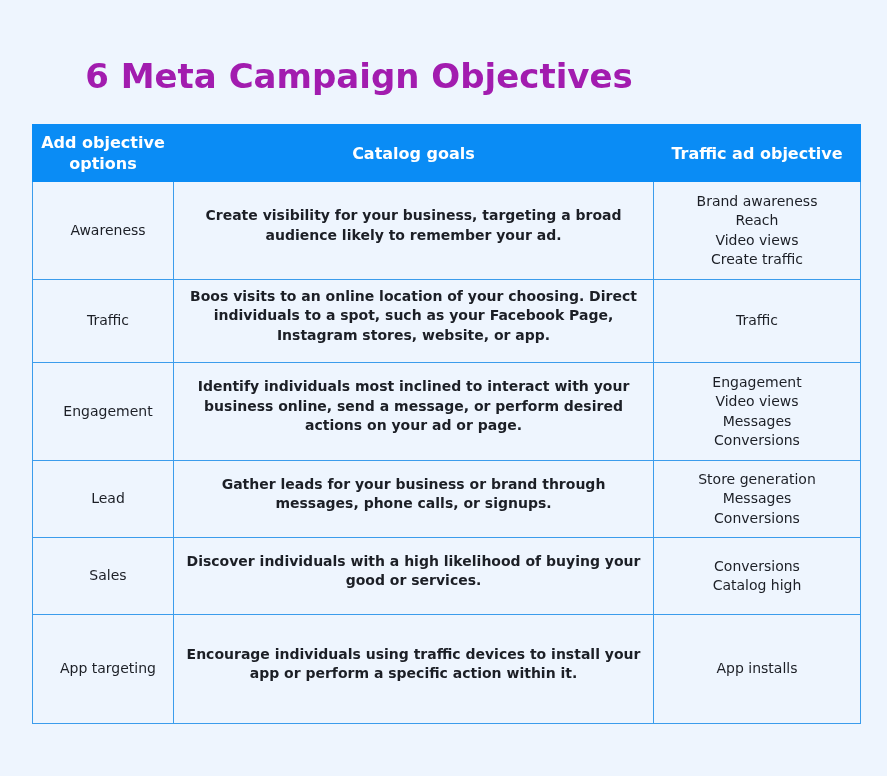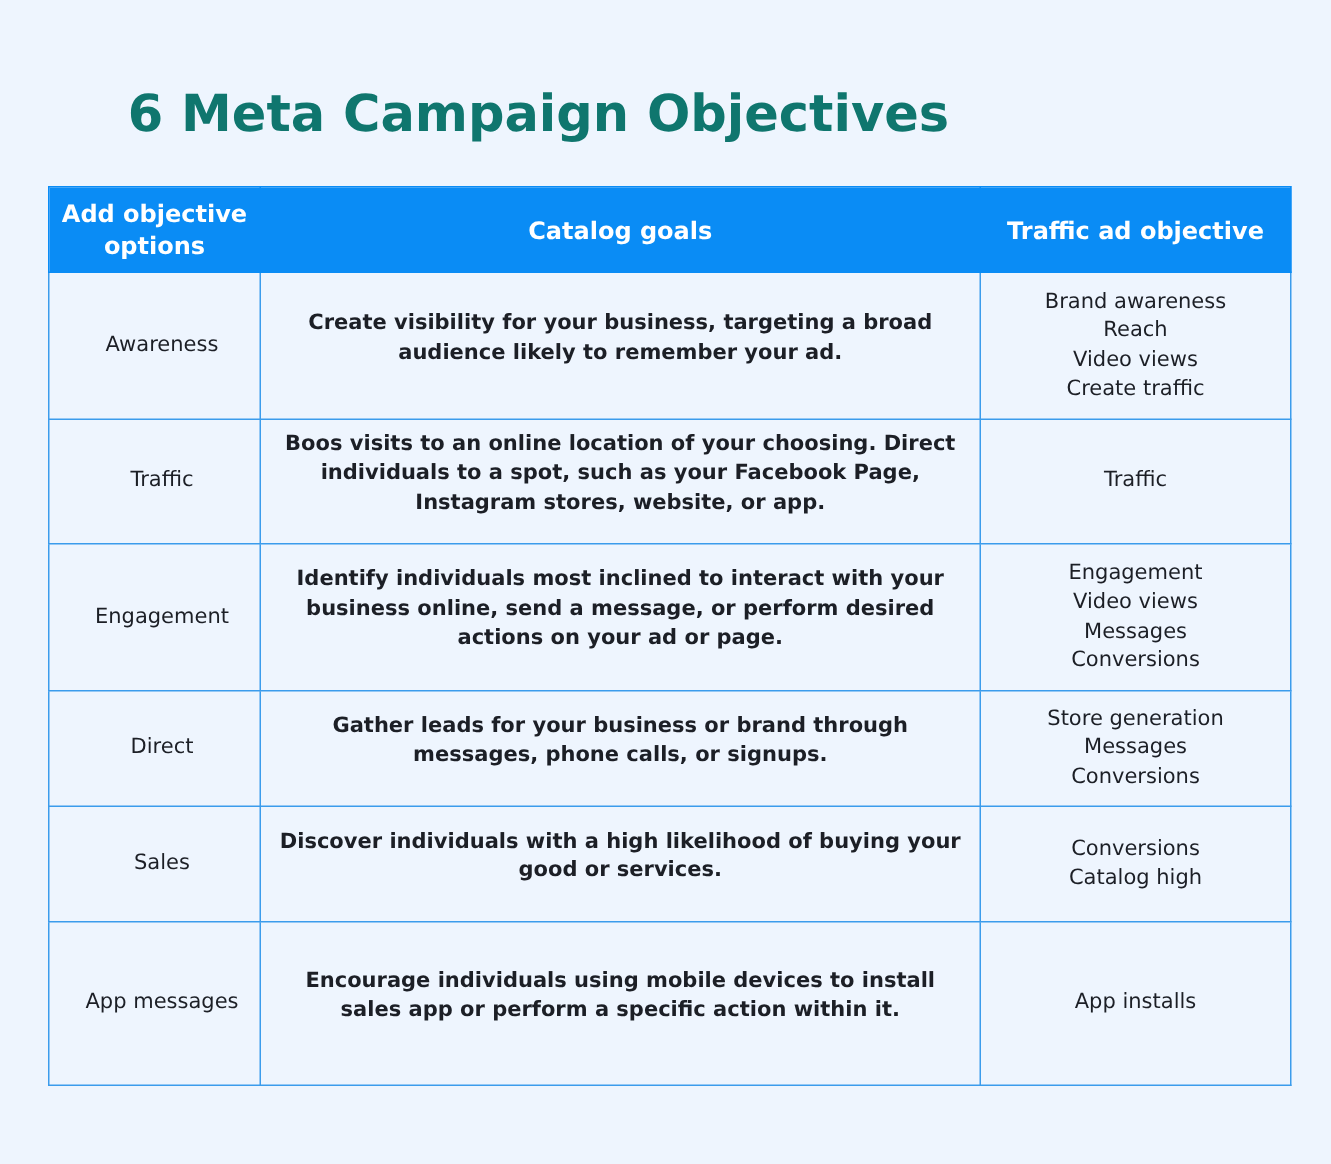--- a/index.html
+++ b/index.html
@@ -16,21 +16,21 @@
   }
   .title {
     position: absolute;
     top: 56px;
     left: 0;
     width: 718px;
     text-align: center;
     font-family: "DejaVu Sans", sans-serif;
     font-weight: bold;
     font-size: 34px;
-    color: #0f766e;
+    color: #a21caf;
     letter-spacing: 0px;
   }
   table.obj {
     position: absolute;
     top: 124px;
     left: 32px;
     width: 828px;
     border-collapse: collapse;
     table-layout: fixed;
     border-radius: 29px;
@@ -112,43 +112,43 @@
           <span class="goal">Identify individuals most inclined to interact with your business online, send a message, or perform desired actions on your ad or page.</span>
         </td>
         <td class="c3">
           <span class="obj-line">Engagement</span>
           <span class="obj-line">Video views</span>
           <span class="obj-line">Messages</span>
           <span class="obj-line">Conversions</span>
         </td>
       </tr>
       <tr style="height: 77px;">
-        <td class="c1">Direct</td>
+        <td class="c1">Lead</td>
         <td class="c2">
           <span class="goal">Gather leads for your business or brand through messages, phone calls, or signups.</span>
         </td>
         <td class="c3">
           <span class="obj-line">Store generation</span>
           <span class="obj-line">Messages</span>
           <span class="obj-line">Conversions</span>
         </td>
       </tr>
       <tr style="height: 77px;">
         <td class="c1">Sales</td>
         <td class="c2">
           <span class="goal">Discover individuals with a high likelihood of buying your good or services.</span>
         </td>
         <td class="c3">
           <span class="obj-line">Conversions</span>
           <span class="obj-line">Catalog high</span>
         </td>
       </tr>
       <tr style="height: 109px;">
-        <td class="c1">App messages</td>
+        <td class="c1">App targeting</td>
         <td class="c2">
-          <span class="goal">Encourage individuals using mobile devices to install sales app or perform a specific action within it.</span>
+          <span class="goal">Encourage individuals using traffic devices to install your app or perform a specific action within it.</span>
         </td>
         <td class="c3">
           <span class="obj-line">App installs</span>
         </td>
       </tr>
     </tbody>
 </table>
 
 </body></html>

